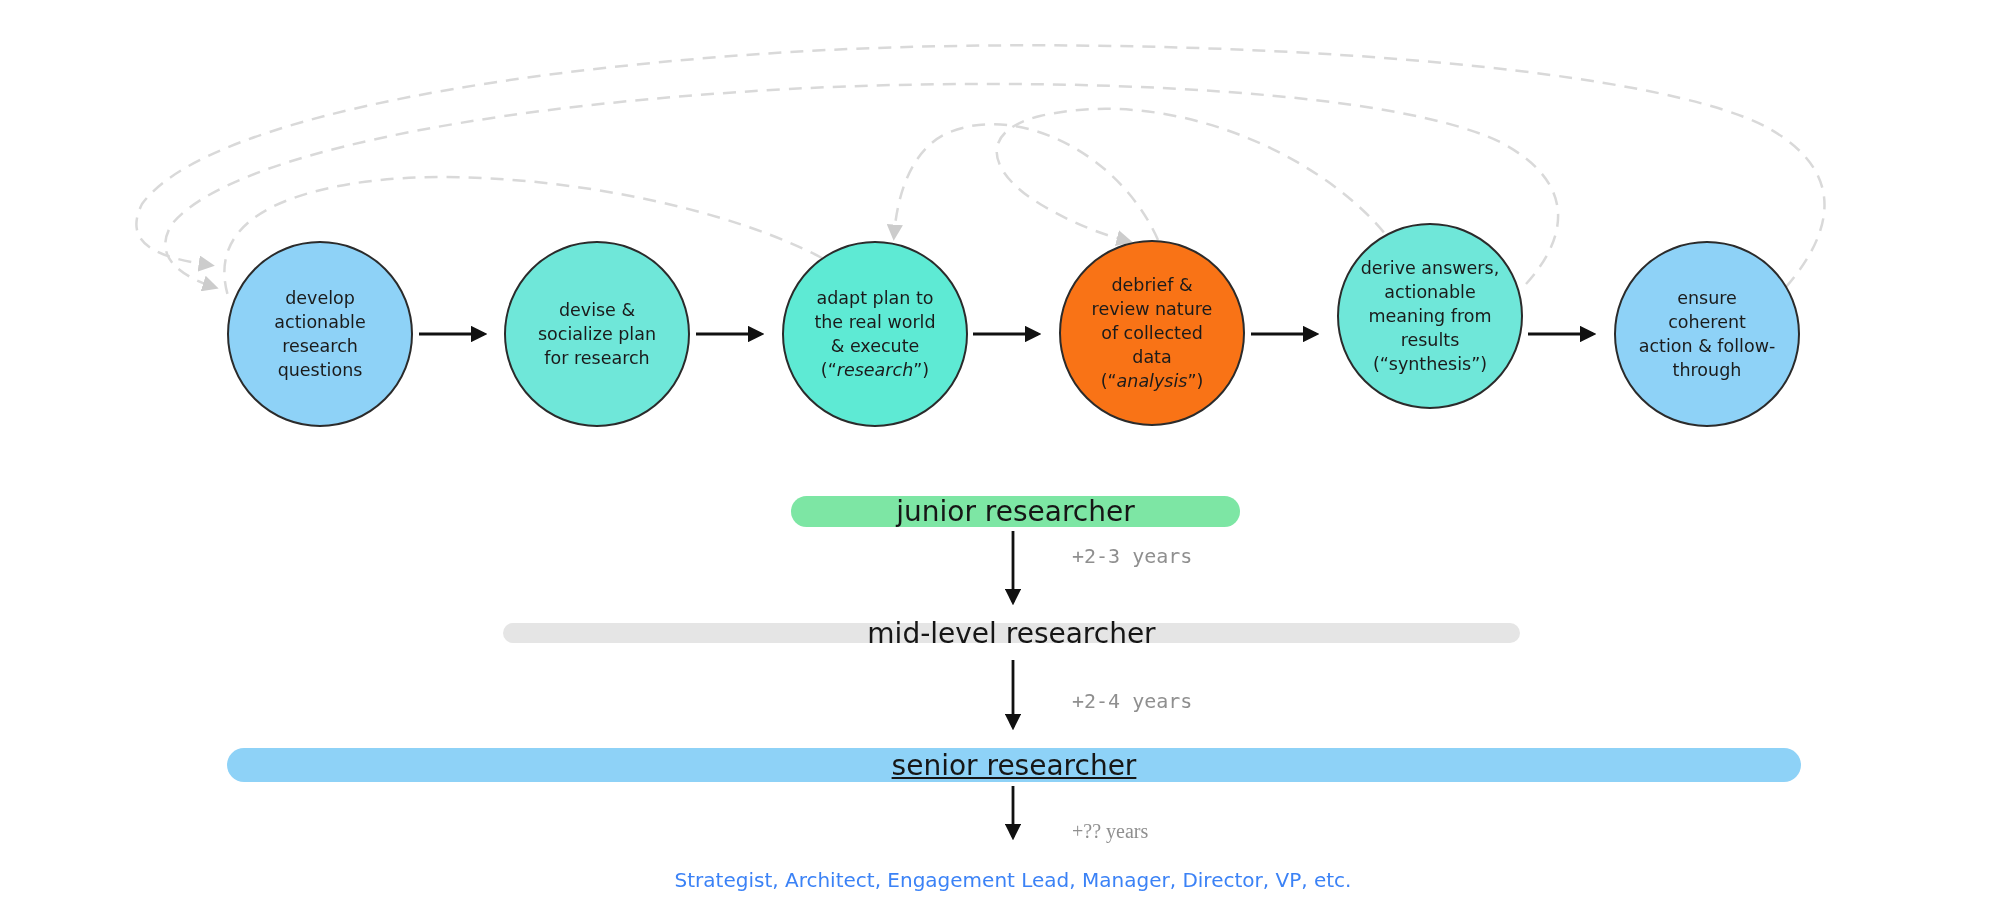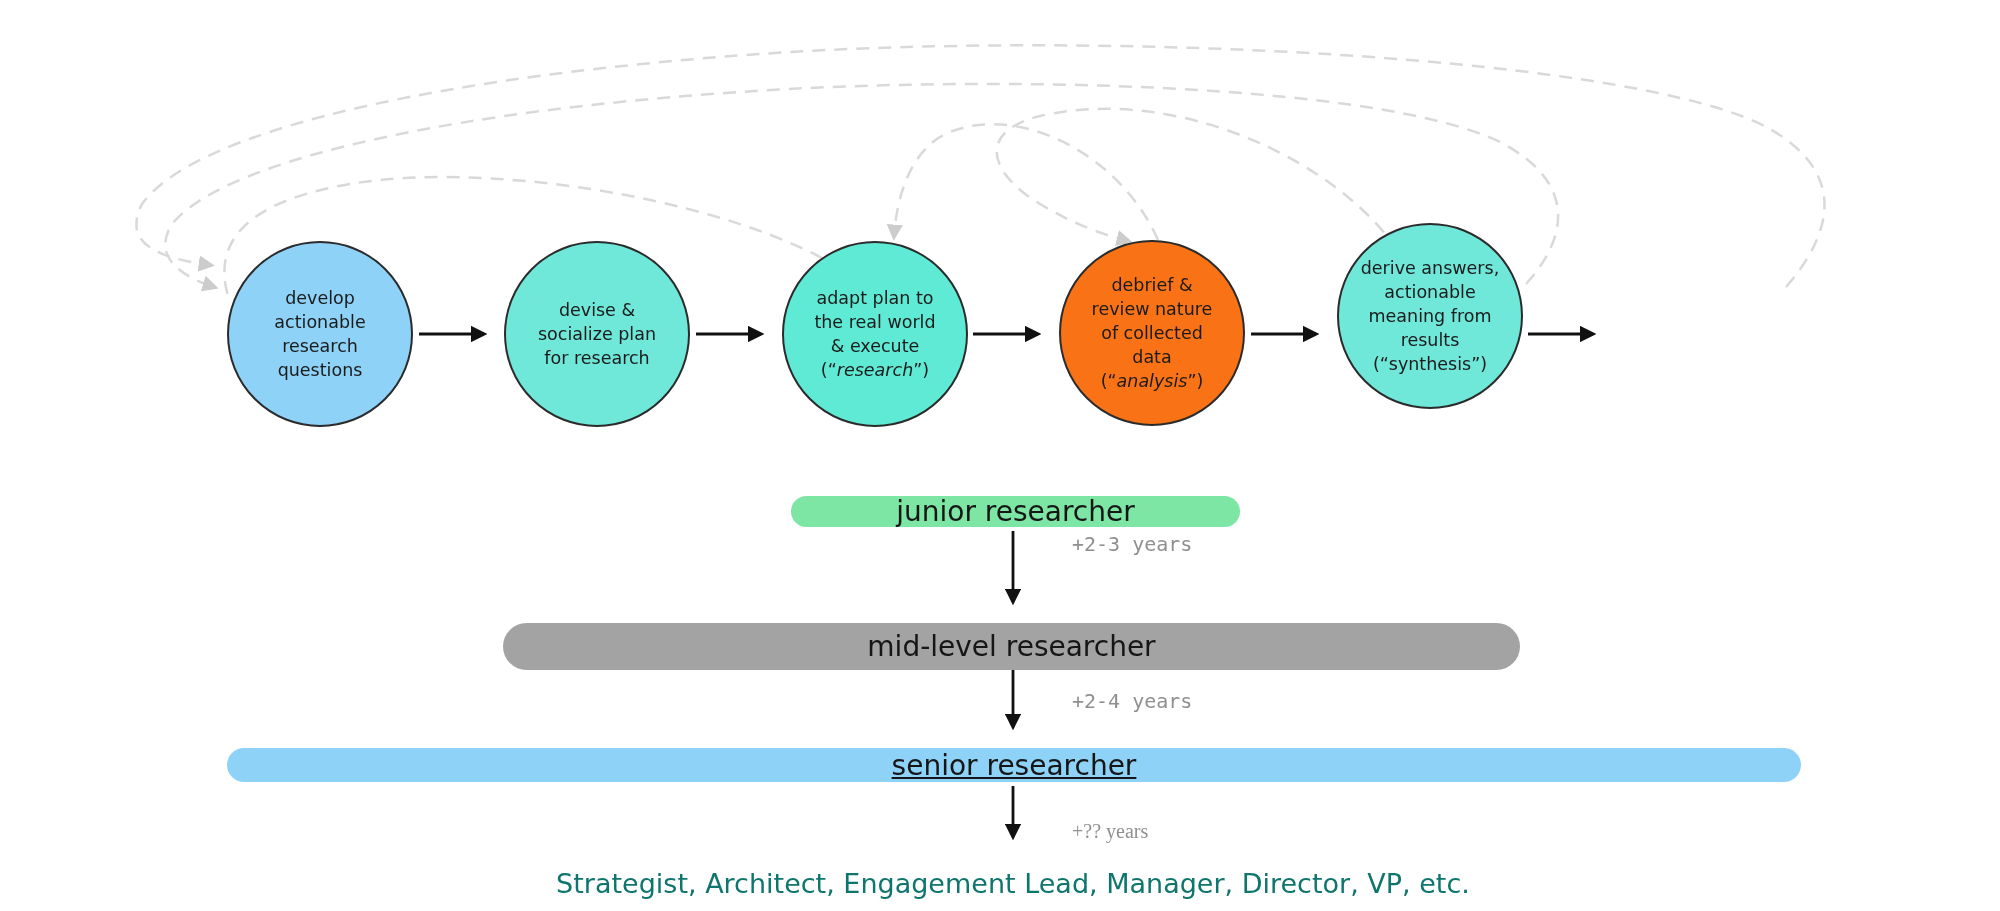--- a/index.html
+++ b/index.html
@@ -17,21 +17,21 @@
     position:absolute;border-radius:999px;
     display:flex;align-items:center;justify-content:center;
     font-size:28px;color:#161616;
   }
   .transition-label{
     position:absolute;font-family:"DejaVu Sans Mono","Liberation Mono",monospace;
     font-size:20px;color:#8f8f8f;white-space:nowrap;
   }
   .final-text{
     position:absolute;left:1013px;top:824px;transform:translateX(-50%);
-    font-size:27px;color:#0f766e;white-space:nowrap;text-align:left;
+    font-size:20px;color:#3b82f6;white-space:nowrap;text-align:left;
   }
 </style>
 </head>
 <body>
 
 <div class="canvas">
 
   <svg class="layer" viewBox="0 0 2000 911">
     <defs>
       <marker id="arrowBlack" viewBox="0 0 10 10" refX="8" refY="5" markerWidth="6" markerHeight="6" orient="auto-start-reverse">
@@ -89,24 +89,30 @@
       <div>data</div>
       <div>(“<i>analysis</i>”)</div>
     </div>
   <div class="stage" style="left: 1337px; top: 179px; background: rgb(111, 231, 217);">
       <div>derive answers,</div>
       <div>actionable</div>
       <div>meaning from</div>
       <div>results</div>
       <div>(“synthesis”)</div>
     </div>
+  <div class="stage" style="left: 1614px; top: 197px; background: rgb(142, 210, 247);">
+      <div>ensure</div>
+      <div>coherent</div>
+      <div>action &amp; follow-</div>
+      <div>through</div>
+    </div>
 
   <div class="pill" style="left: 791px; top: 452px; width: 449px; height: 31px; background: rgb(125, 230, 164);">junior researcher</div>
-  <div class="pill" style="left: 503px; top: 579px; width: 1017px; height: 47px; background: #a3a3a3;">mid-level researcher</div>
+  <div class="pill" style="left: 503px; top: 579px; width: 1017px; height: 20px; background: #e5e5e5;">mid-level researcher</div>
   <div class="pill" style="left: 227px; top: 704px; width: 1574px; height: 34px; background: rgb(142, 210, 247); text-decoration: underline;">senior researcher</div>
 
-  <span class="transition-label" style="left:1072px;top:488px;">+2-3 years</span>
+  <span class="transition-label" style="left:1072px;top:500px;">+2-3 years</span>
   <span class="transition-label" style="left:1072px;top:645px;">+2-4 years</span>
   <span class="transition-label" style="left:1072px;top:776px;font-family:Liberation Serif, serif;">+?? years</span>
 
   <div class="final-text">Strategist, Architect, Engagement Lead, Manager, Director, VP, etc.</div>
 
 </div>
 
 </body></html>

